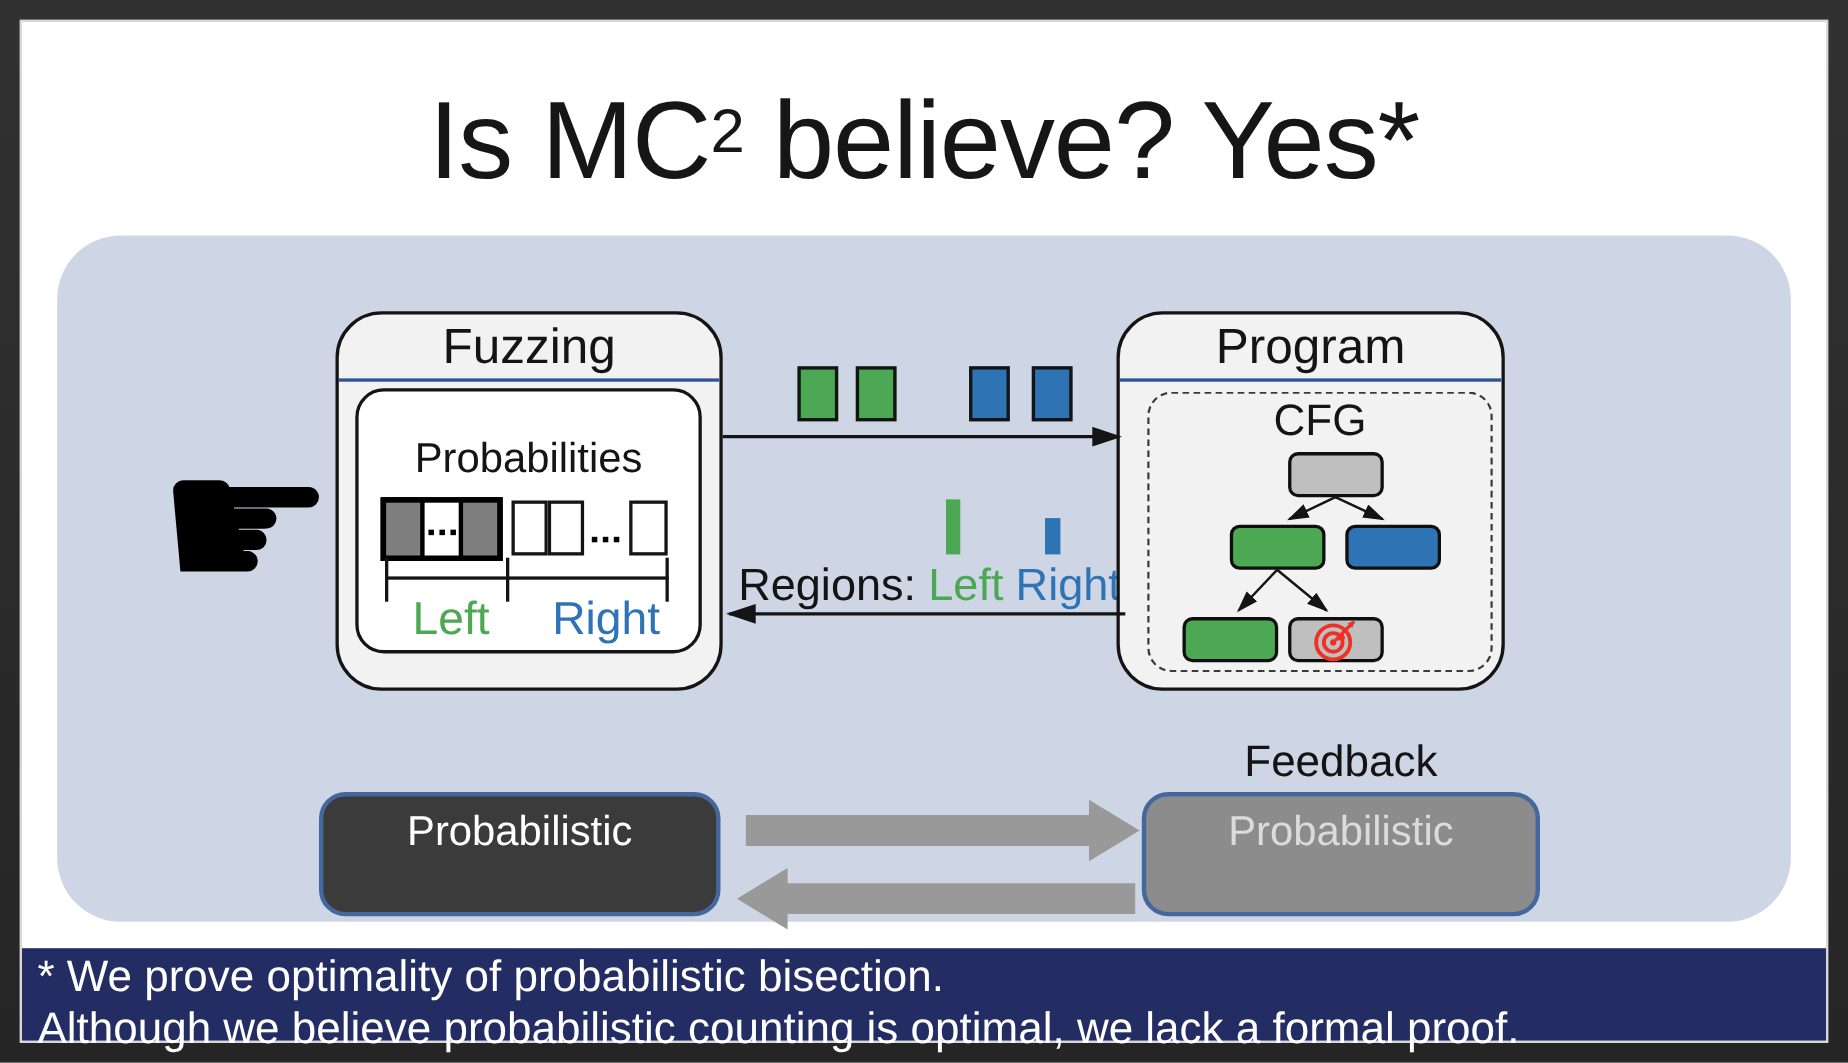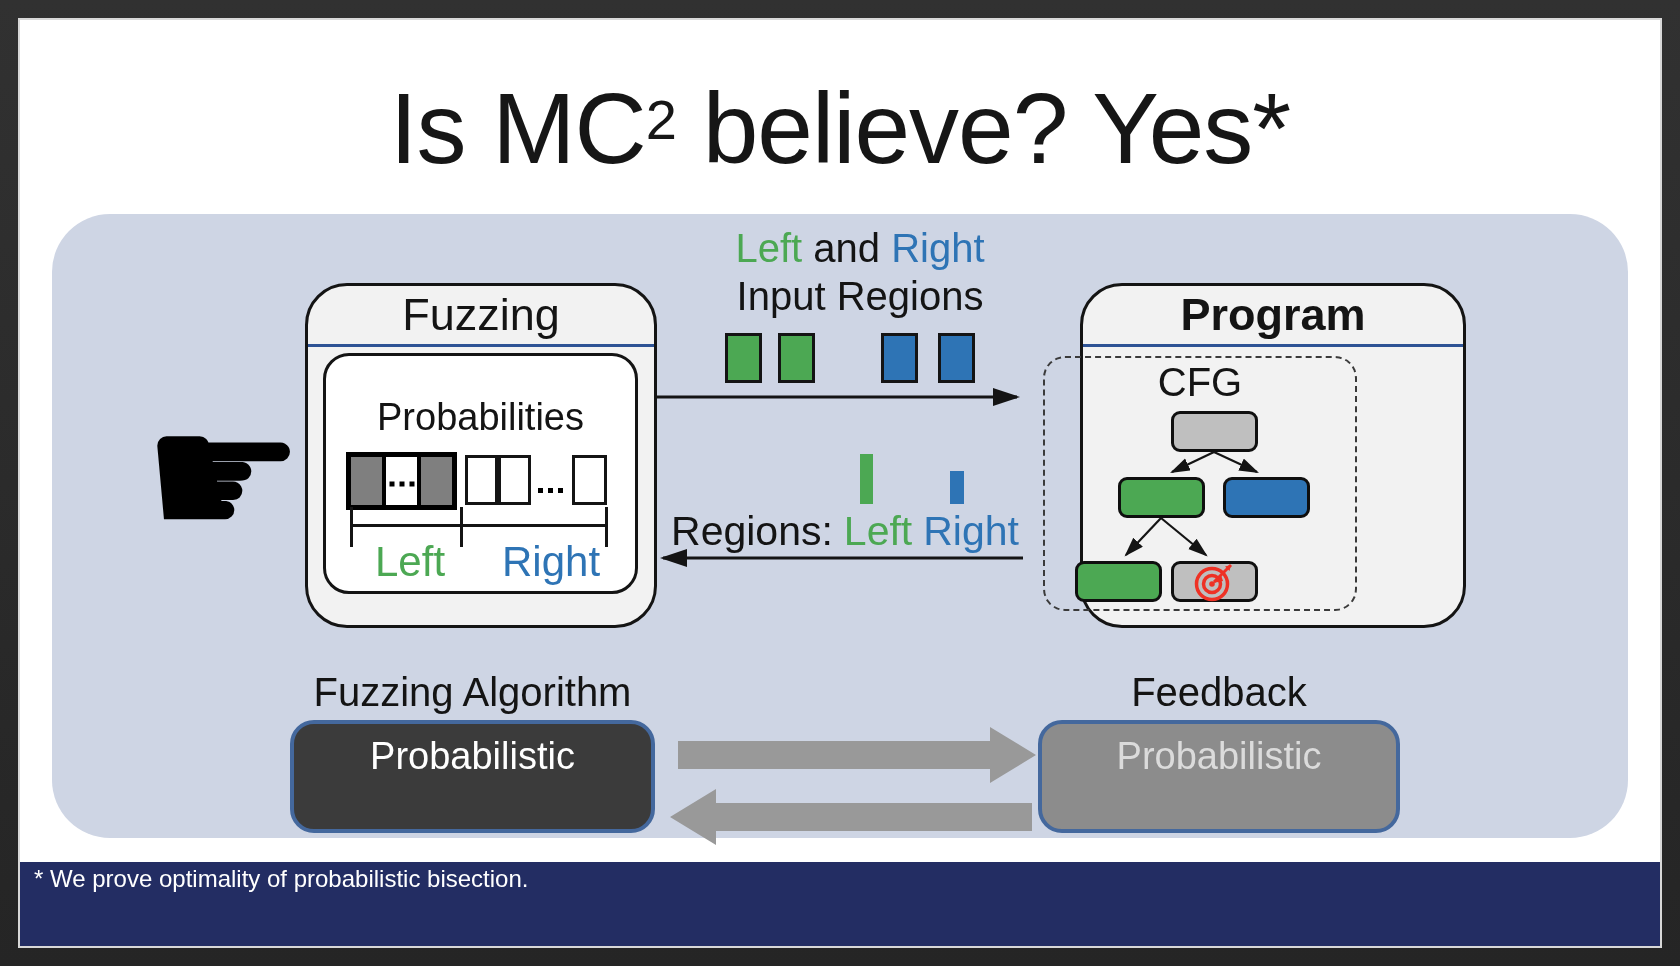--- a/index.html
+++ b/index.html
@@ -29,21 +29,21 @@
     background:var(--panel,#CED5E4); border-radius:58px;
   }
 
   
   .module {
     position:absolute; background:var(--module_bg,#F2F2F2);
     border:3px solid #141414; border-radius:42px; box-sizing:border-box;
     overflow:hidden;
   }
   .module.fuzzer  { left:285px;  top:263px; width:352px; height:345px; }
-  .module.program { left:1060px; top:263px; width:386px; height:345px;font-weight:bold; }
+  .module.program { left:995px; top:263px; width:353px; height:345px; }
   .module-header {
     height:58px; line-height:58px; text-align:center;
     font-size:45px; color:#141414;
     border-bottom:3px solid var(--divider,#2E5395);
   }
 
   .prob-box {
     position:absolute; left:303px; top:333px; width:315px; height:241px;
     background:#fff; border:3px solid #141414; border-radius:26px; box-sizing:border-box;
   }
@@ -134,21 +134,21 @@
     box-sizing:border-box; text-align:center;
     font-size:38px; line-height:1.4; padding-top:6px;
   }
   .big-box.dark { left:270px;  width:365px; background:var(--dark_box,#3B3B3B); color:#ffffff; }
   .big-box.gray { left:1018px; width:362px; background:var(--gray_box,#8C8C8C); color:var(--gray_box_text,#DBDBDB); }
 
   
   .footnote {
     position:absolute; left:0; top:842px; width:1640px; height:84px;
     background:var(--footer_bg,#232D63); box-sizing:border-box;
-    padding:3px 16px 0 14px; color:#ffffff; font-size:24px; line-height:1.17;
+    padding:3px 16px 0 14px; color:#ffffff; font-size:40px; line-height:1.17;
   }
 
   .overlay { position:absolute; left:0; top:0; pointer-events:none; }
 </style>
 </head>
 <body>
 
 <div class="paper">
   <div class="stage">
 
@@ -184,24 +184,20 @@
 
     <div class="bracket-line"></div>
     <div class="tick" style="left:330px"></div>
     <div class="tick" style="left:440px"></div>
     <div class="tick" style="left:585px"></div>
     <div class="lr-label green-text" style="left:355px">Left</div>
     <div class="lr-label blue-text" style="left:482px">Right</div>
 
     <div class="hand">☛</div>
 
-    <div class="io-label">
-      <div><span class="green-text">Left</span><span> and </span><span class="blue-text">Right</span></div>
-      <div>Input Regions</div>
-    </div>
     <div class="region-rect green" style="left:705px"></div>
     <div class="region-rect green" style="left:758px"></div>
     <div class="region-rect blue" style="left:861px"></div>
     <div class="region-rect blue" style="left:918px"></div>
 
     <div class="count-bar green"></div>
     <div class="count-bar blue"></div>
     <div class="counts-label"><span>Regions:</span><span class="green-text">Left</span><span class="blue-text">Right</span></div>
 
     <div class="module program">
@@ -234,27 +230,27 @@
       <line x1="637" y1="377" x2="997" y2="377" stroke="#141414" stroke-width="3" marker-end="url(#ah)"></line>
       <line x1="1003" y1="538" x2="643" y2="538" stroke="#141414" stroke-width="3" marker-end="url(#ah)"></line>
       <line x1="1194" y1="432" x2="1152" y2="452" stroke="#141414" stroke-width="2.2" marker-end="url(#ah)"></line>
       <line x1="1194" y1="432" x2="1237" y2="452" stroke="#141414" stroke-width="2.2" marker-end="url(#ah)"></line>
       <line x1="1141" y1="498" x2="1106" y2="535" stroke="#141414" stroke-width="2.2" marker-end="url(#ah)"></line>
       <line x1="1141" y1="498" x2="1186" y2="535" stroke="#141414" stroke-width="2.2" marker-end="url(#ah)"></line>
       <polygon points="658,721 970,721 970,707 1016,735 970,763 970,749 658,749" fill="#999999"></polygon>
       <polygon points="1012,783 696,783 696,769 650,797 696,825 696,811 1012,811" fill="#999999"></polygon>
     </svg>
 
-    <div class="algo-label" style="left:270px; width:365px">Fuzzing Algorithm</div>
     <div class="algo-label" style="left:1018px; width:362px">Feedback Collection</div>
     <div class="big-box dark">
       <div>Probabilistic</div>
     </div>
     <div class="big-box gray">
       <div>Probabilistic</div>
     </div>
 
     <div class="footnote">
       <div>* We prove optimality of probabilistic bisection.</div>
+      <div>Although we believe probabilistic counting is optimal, we lack a formal proof.</div>
     </div>
 
   </div>
 </div>
 
 </body></html>

